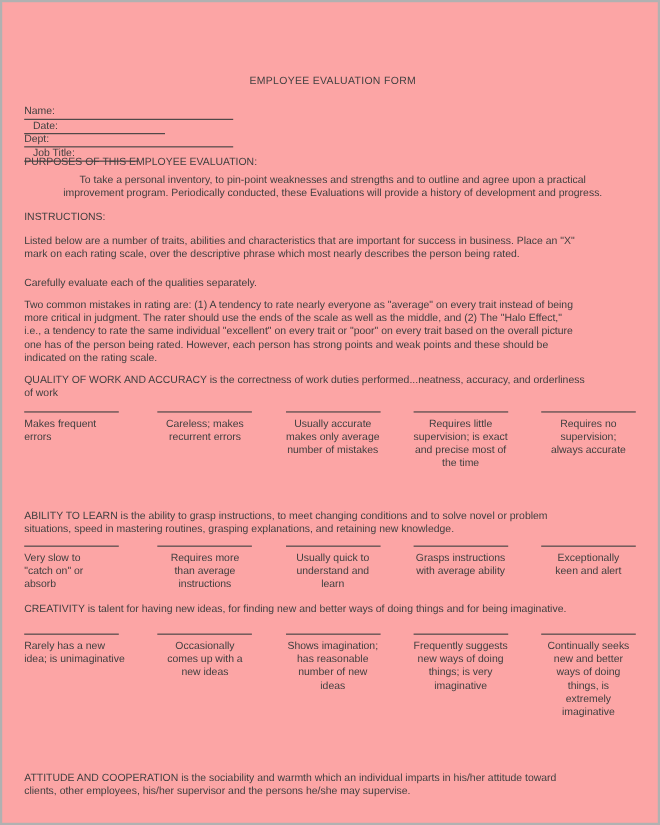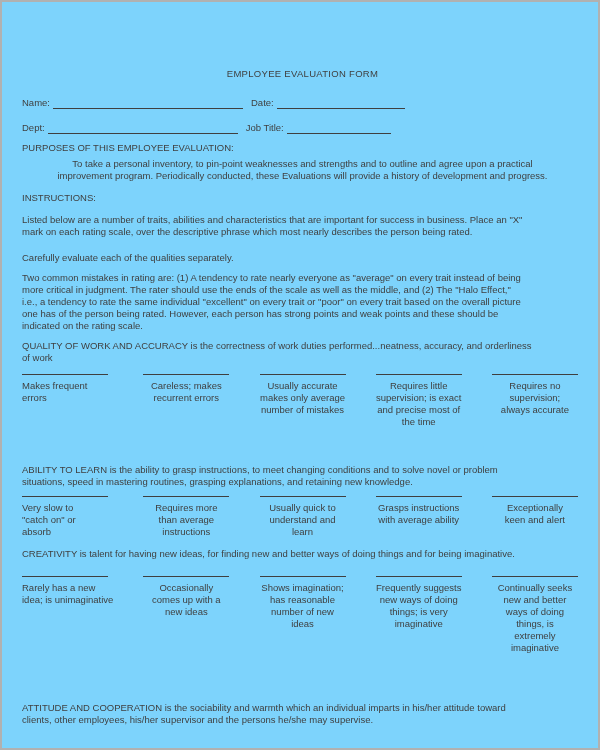--- a/index.html
+++ b/index.html
@@ -1,35 +1,35 @@
 <!DOCTYPE html>
 <html><head>
 <meta charset="utf-8">
 <style>
   html,body { margin:0; padding:0; background:#fff; }
   .page {
     position:relative;
     width:600px; height:750px;
     box-sizing:border-box;
     border:2px solid #b1b1b1;
-    background:#7dd3fc;
+    background:#fca5a5;
     padding:0 15px 0 20px;
     font-family:"Liberation Sans", sans-serif;
     font-size:9.5px;
     line-height:12px;
     color:#3f3f3f;
     overflow:hidden;
   }
   p, h1, h2 { margin:0; padding:0; font-weight:normal; font-size:9.5px; line-height:12px; }
   .pre { white-space:pre-line; }
   .u { text-underline-offset:2px; }
 
   .title { margin-top:66px; text-align:center; letter-spacing:.3px; }
 
-  .frow { display:flex; align-items:flex-end; height:13px; }
+  .frow { display:flex; height:13px;flex-direction:column; }
   .frow1 { margin-top:16px; }
   .frow2 { margin-top:12px; }
   .flabel { white-space:pre; margin-right:3px; }
   .fline { display:inline-block; border-bottom:1px solid #3f3f3f; height:12px; }
   .fline.name  { width:190px; }
   .fline.date  { width:128px; }
   .fline.dept  { width:190px; }
   .fline.job   { width:104px; }
   .gap8 { margin-left:8px; }
 

